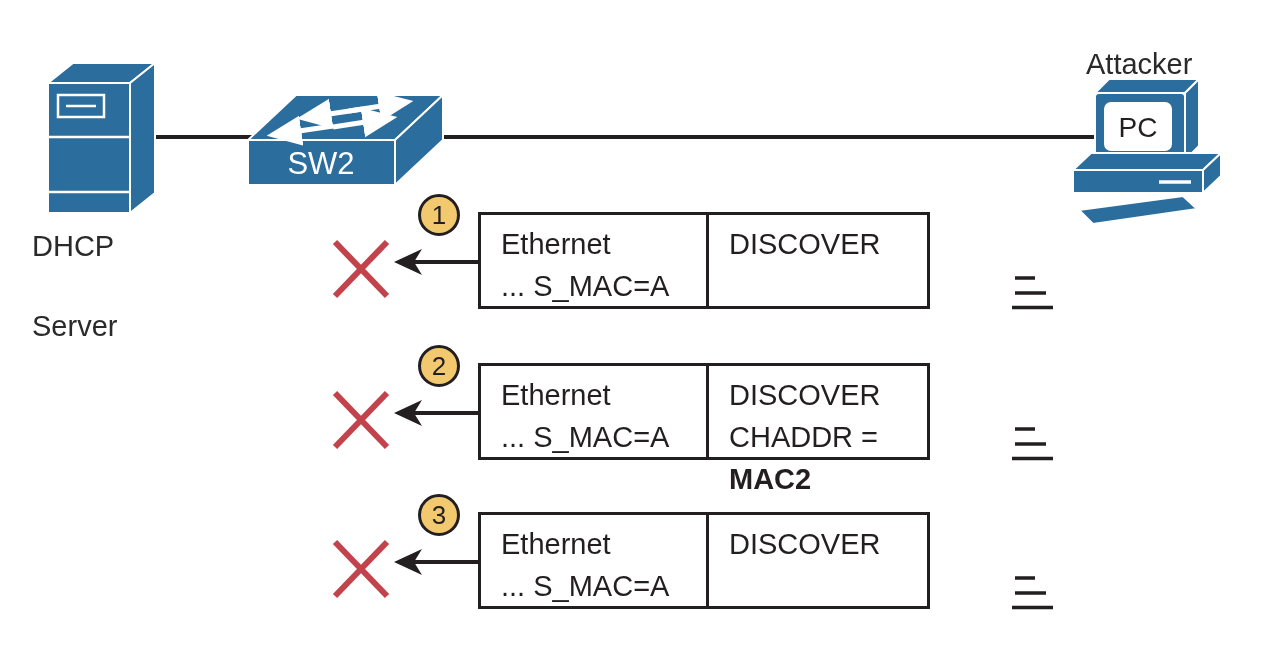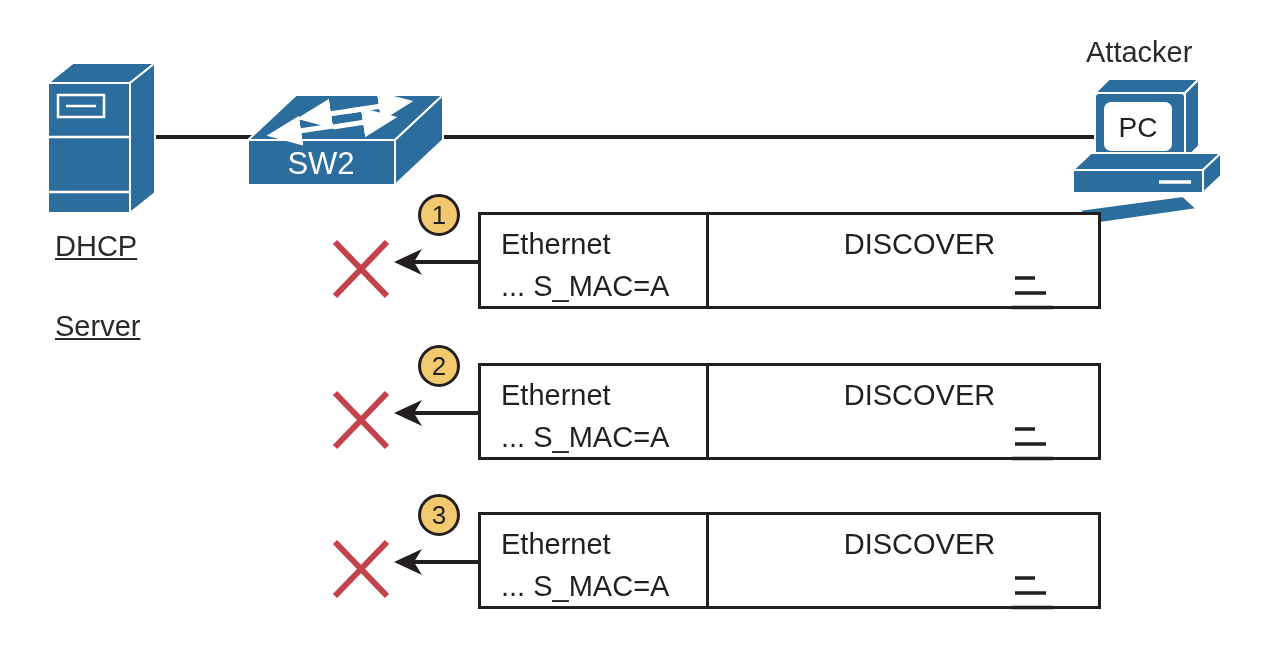--- a/index.html
+++ b/index.html
@@ -28,68 +28,68 @@
   }
   
   .msg-row{position:absolute;left:330px;width:740px;height:132px;}
   .badge{
     position:absolute;left:88px;top:0px;width:42px;height:42px;border-radius:50%;
     background:var(--badge-fill);border:3px solid var(--badge-border);
     display:flex;align-items:center;justify-content:center;
     font-size:26px;color:var(--line-black);
   }
   .frame-box{
-    position:absolute;left:148px;top:18px;width:623px;height:97px;
+    position:absolute;left:148px;top:18px;width:452px;height:97px;
     border:3px solid var(--line-black);background:#ffffff;display:flex;
   }
   .cell{
     padding:8px 0 0 20px;font-size:29px;line-height:42px;color:var(--line-black);
   }
   .cell-eth{width:225px;}
-  .cell-dhcp{flex:1;border-left:3px solid var(--line-black);padding-left:32px;text-align:center;}
+  .cell-dhcp{flex:1;border-left:3px solid var(--line-black);padding-left:20px;}
   .ticks{position:absolute;left:685px;top:18px;overflow:visible;}
 </style>
 </head>
 <body>
 
 <div class="canvas">
 
   <div class="link-line"></div>
 
   <svg class="abs" style="left:38px;top:50px;" width="125" height="172" viewBox="0 0 125 172">
     <polygon points="10,33 92,33 117,13 35,13" fill="var(--device-blue)" stroke="#fff" stroke-width="2"></polygon>
     <polygon points="92,33 117,13 117,143 92,163" fill="var(--device-blue)" stroke="#fff" stroke-width="2"></polygon>
     <rect x="10" y="33" width="82" height="130" fill="var(--device-blue)" stroke="#fff" stroke-width="2"></rect>
     <rect x="20" y="45" width="46" height="22" fill="none" stroke="#fff" stroke-width="2.5"></rect>
     <line x1="28" y1="56" x2="58" y2="56" stroke="#fff" stroke-width="2.5"></line>
     <line x1="10" y1="87" x2="92" y2="87" stroke="#fff" stroke-width="2.5"></line>
     <line x1="10" y1="142" x2="92" y2="142" stroke="#fff" stroke-width="2.5"></line>
   </svg>
-  <div class="dev-label" style="left:55px;top:226px;text-decoration:underline;"><span>DHCP</span><br>
+  <div class="dev-label" style="left:32px;top:226px;"><span>DHCP</span><br>
   <span>Server</span></div>
 
   <svg class="abs" style="left:243px;top:88px;" width="205" height="102" viewBox="0 0 205 102">
     <defs>
       <marker id="wArrow" markerWidth="7" markerHeight="7" refX="4.5" refY="3" orient="auto">
         <polygon points="0,0 7,3 0,6" fill="#fff"></polygon>
       </marker>
     </defs>
     <polygon points="5,52 152,52 200,7 53,7" fill="var(--device-blue)" stroke="#fff" stroke-width="2"></polygon>
     <polygon points="152,52 200,7 200,52 152,97" fill="var(--device-blue)" stroke="#fff" stroke-width="2"></polygon>
     <rect x="5" y="52" width="147" height="45" fill="var(--device-blue)" stroke="#fff" stroke-width="2"></rect>
     <g stroke="#fff" stroke-width="5">
       <line x1="106" y1="23" x2="158" y2="15" marker-end="url(#wArrow)"></line>
       <line x1="120" y1="21" x2="66" y2="29" marker-end="url(#wArrow)"></line>
       <line x1="90" y1="39" x2="142" y2="31" marker-end="url(#wArrow)"></line>
       <line x1="90" y1="38" x2="36" y2="46" marker-end="url(#wArrow)"></line>
     </g>
     <text x="78" y="86" text-anchor="middle" font-size="31" fill="#ffffff" font-family="Liberation Sans, sans-serif">SW2</text>
   </svg>
 
-  <div class="dev-label" style="left:1086px;top:32px;">Attacker</div>
+  <div class="dev-label" style="left:1086px;top:44px;">Attacker</div>
   <svg class="abs" style="left:1063px;top:58px;" width="170" height="168" viewBox="0 0 170 168">
 
     <polygon points="32,35 122,35 136,21 46,21" fill="var(--device-blue)" stroke="#fff" stroke-width="2"></polygon>
     <polygon points="122,35 136,21 136,88 122,102" fill="var(--device-blue)" stroke="#fff" stroke-width="2"></polygon>
     <rect x="32" y="35" width="90" height="67" rx="4" fill="var(--device-blue)" stroke="#fff" stroke-width="2"></rect>
     <rect x="41" y="44" width="68" height="49" rx="7" fill="#ffffff"></rect>
     <text x="75" y="79" text-anchor="middle" font-size="28" fill="var(--line-black)" font-family="Liberation Sans, sans-serif">PC</text>
 
     <polygon points="10,112 140,112 158,95 28,95" fill="var(--device-blue)" stroke="#fff" stroke-width="2"></polygon>
     <polygon points="140,112 158,95 158,118 140,135" fill="var(--device-blue)" stroke="#fff" stroke-width="2"></polygon>
@@ -139,20 +139,21 @@
     <div class="badge">
       <span>2</span>
     </div>
     <div class="frame-box">
       <div class="cell cell-eth">
         <div>Ethernet</div>
         <div>... S_MAC=A</div>
       </div>
       <div class="cell cell-dhcp">
         <div>DISCOVER</div>
+        <div><span>CHADDR = </span><b>MAC2</b></div>
       </div>
     </div>
     <svg class="ticks" width="45" height="102" viewBox="0 0 45 102">
       <line x1="0" y1="66" x2="20" y2="66" stroke="var(--line-black)" stroke-width="3.5"></line>
       <line x1="0" y1="81" x2="31" y2="81" stroke="var(--line-black)" stroke-width="3.5"></line>
       <line x1="-3" y1="95.5" x2="38" y2="95.5" stroke="var(--line-black)" stroke-width="3.5"></line>
     </svg>
   </div>
 
   <div class="msg-row" style="top:494px;">

